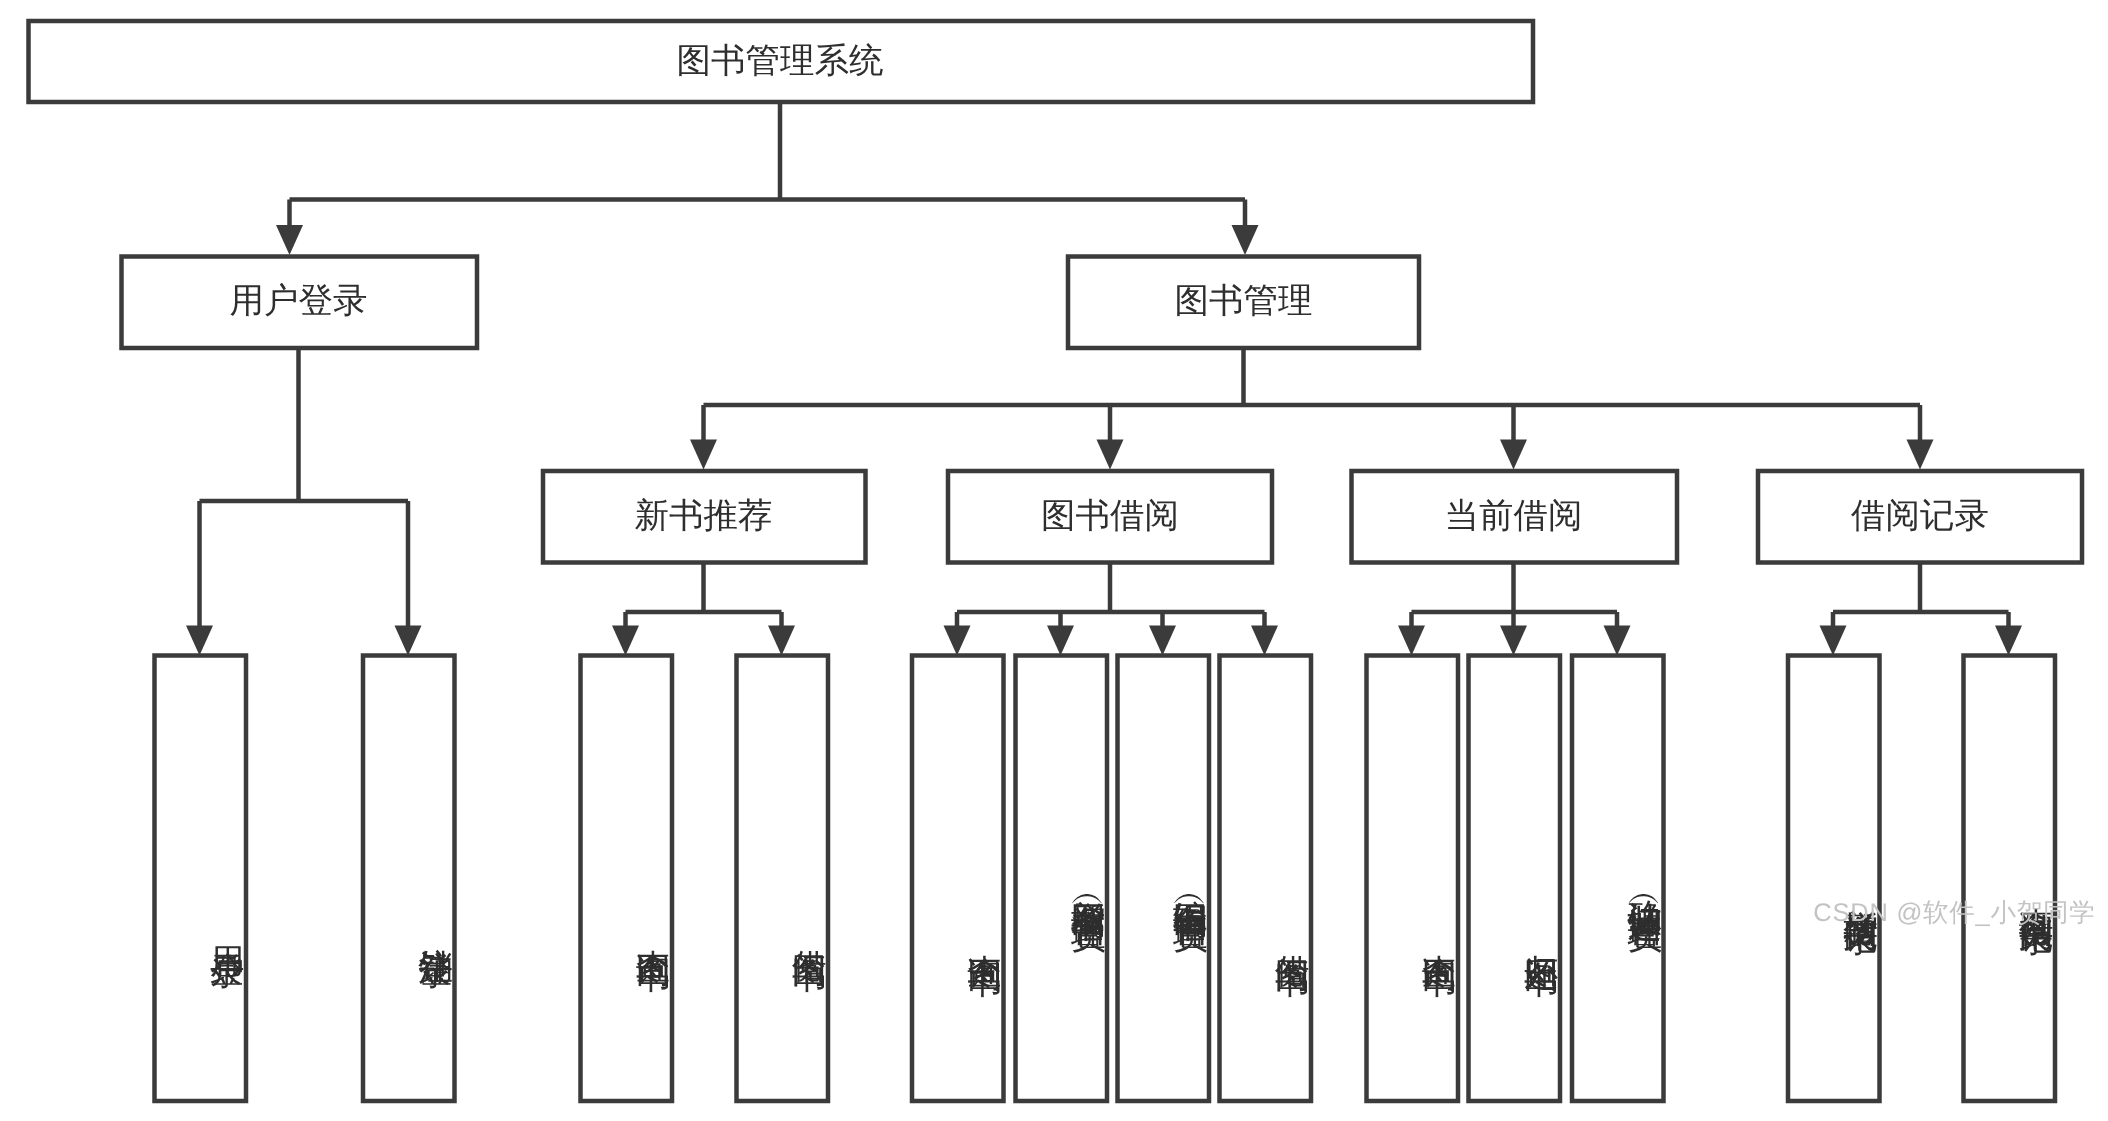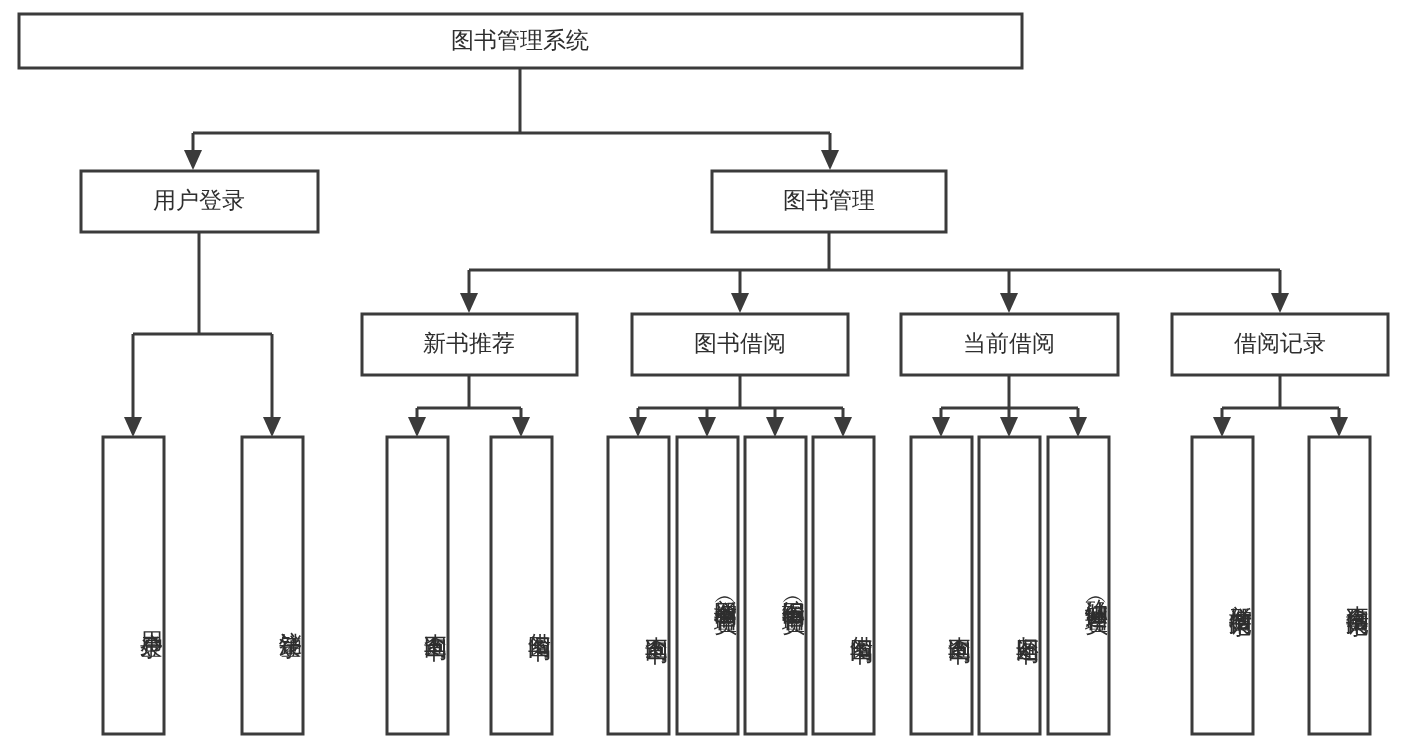--- a/index.html
+++ b/index.html
@@ -186,14 +186,15 @@
   <div class="vtext-wrap" style="left:745px;top:445px;width:61px;height:289px;">编辑图书（管理员）</div>
   <div class="vtext-wrap" style="left:813px;top:510px;width:61px;height:224px;">借阅图书</div>
 
   <div class="vtext-wrap" style="left:911px;top:510px;width:61px;height:224px;">查询图书</div>
   <div class="vtext-wrap" style="left:979px;top:510px;width:61px;height:224px;">归还图书</div>
   <div class="vtext-wrap" style="left:1048px;top:445px;width:61px;height:289px;">确认归还（管理员）</div>
 
   <div class="vtext-wrap" style="left:1192px;top:452px;width:61px;height:282px;">新增借阅记录</div>
   <div class="vtext-wrap" style="left:1309px;top:452px;width:61px;height:282px;">查询借阅记录</div>
 
+  <div class="watermark">CSDN @软件_小贺同学</div>
 
 </div>
 
 </body></html>

